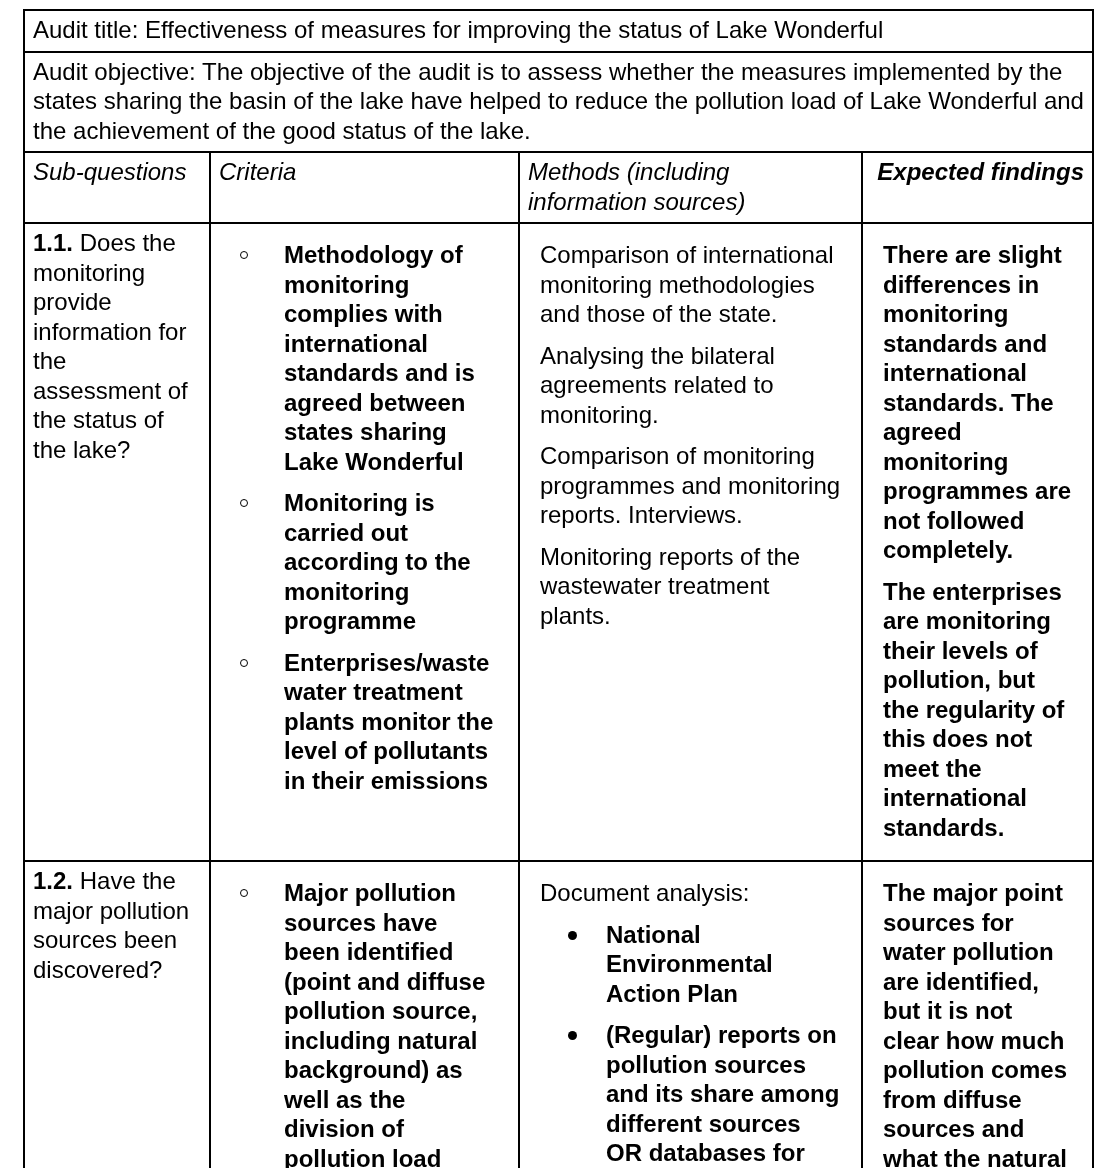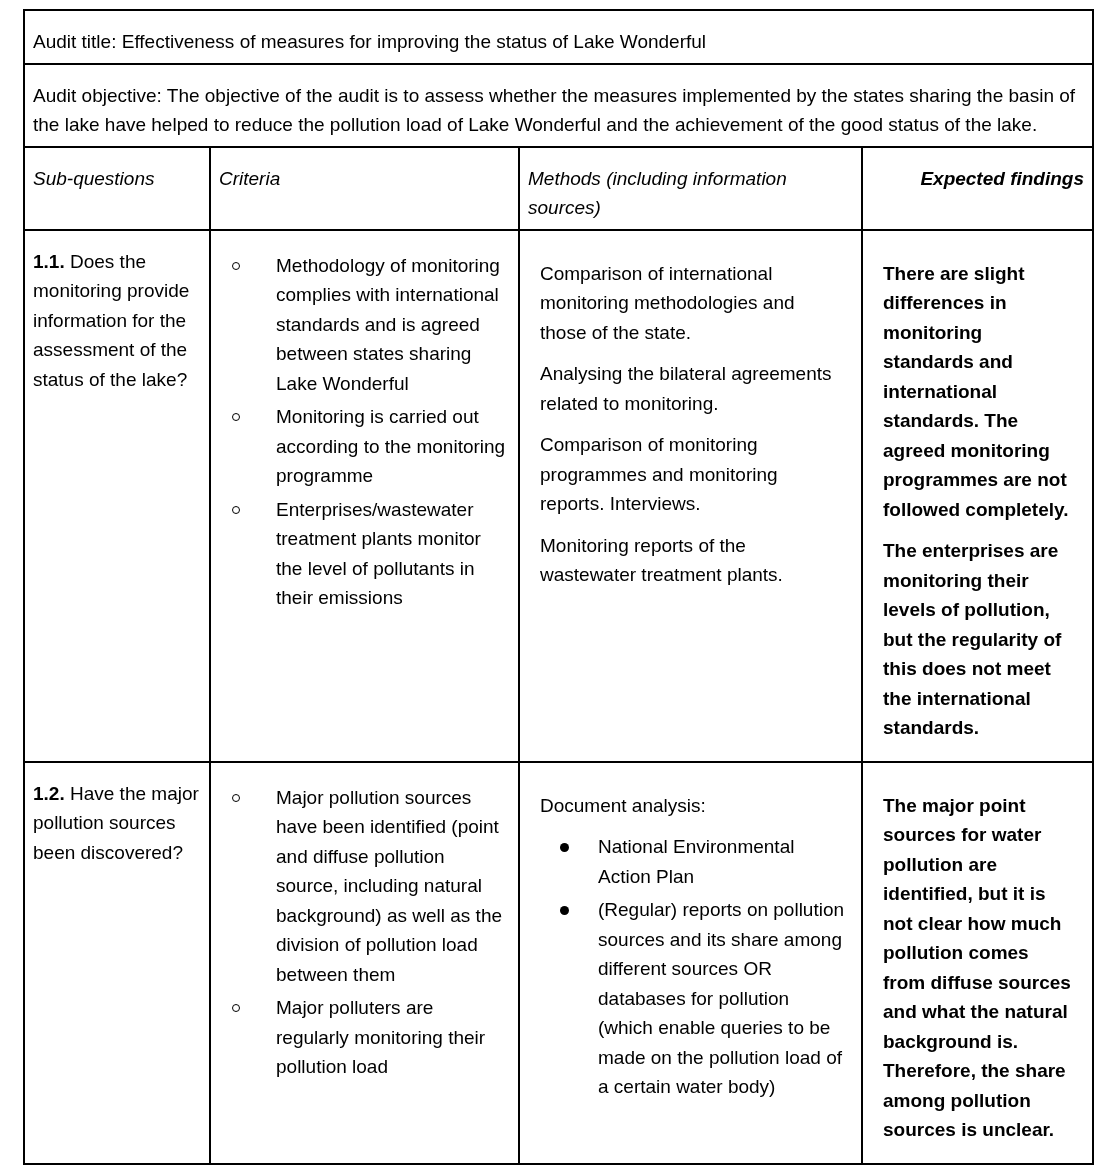--- a/index.html
+++ b/index.html
@@ -28,22 +28,22 @@
     left: 23px;
     top: 9px;
     width: 1069px;
     border-collapse: collapse;
     table-layout: fixed;
   }
 
   table.audit-table td {
     border: 2px solid #000000;
     vertical-align: top;
-    padding: 16px 8px 6px 8px;
-    font-size: 19px;
+    padding: 4px 8px 6px 8px;
+    font-size: 24px;
     line-height: 29.5px;
     word-wrap: break-word;
   }
 
   
   .band-cell {
     padding-left: 9px;
   }
   .q-cell {
     padding-bottom: 38px;
@@ -79,21 +79,22 @@
 
   
   ul.bullets {
     margin: 0;
     padding: 0;
     list-style: none;
   }
   ul.bullets > li {
     position: relative;
     padding-left: 53px;
-    margin: 4px;
+    margin: 12px;
+    font-weight: bold;
   }
   ul.bullets.hollow > li::before {
     content: "";
     position: absolute;
     left: 9px;
     top: 11px;
     width: 8px;
     height: 8px;
     border: 1.6px solid #000;
     border-radius: 50%;

